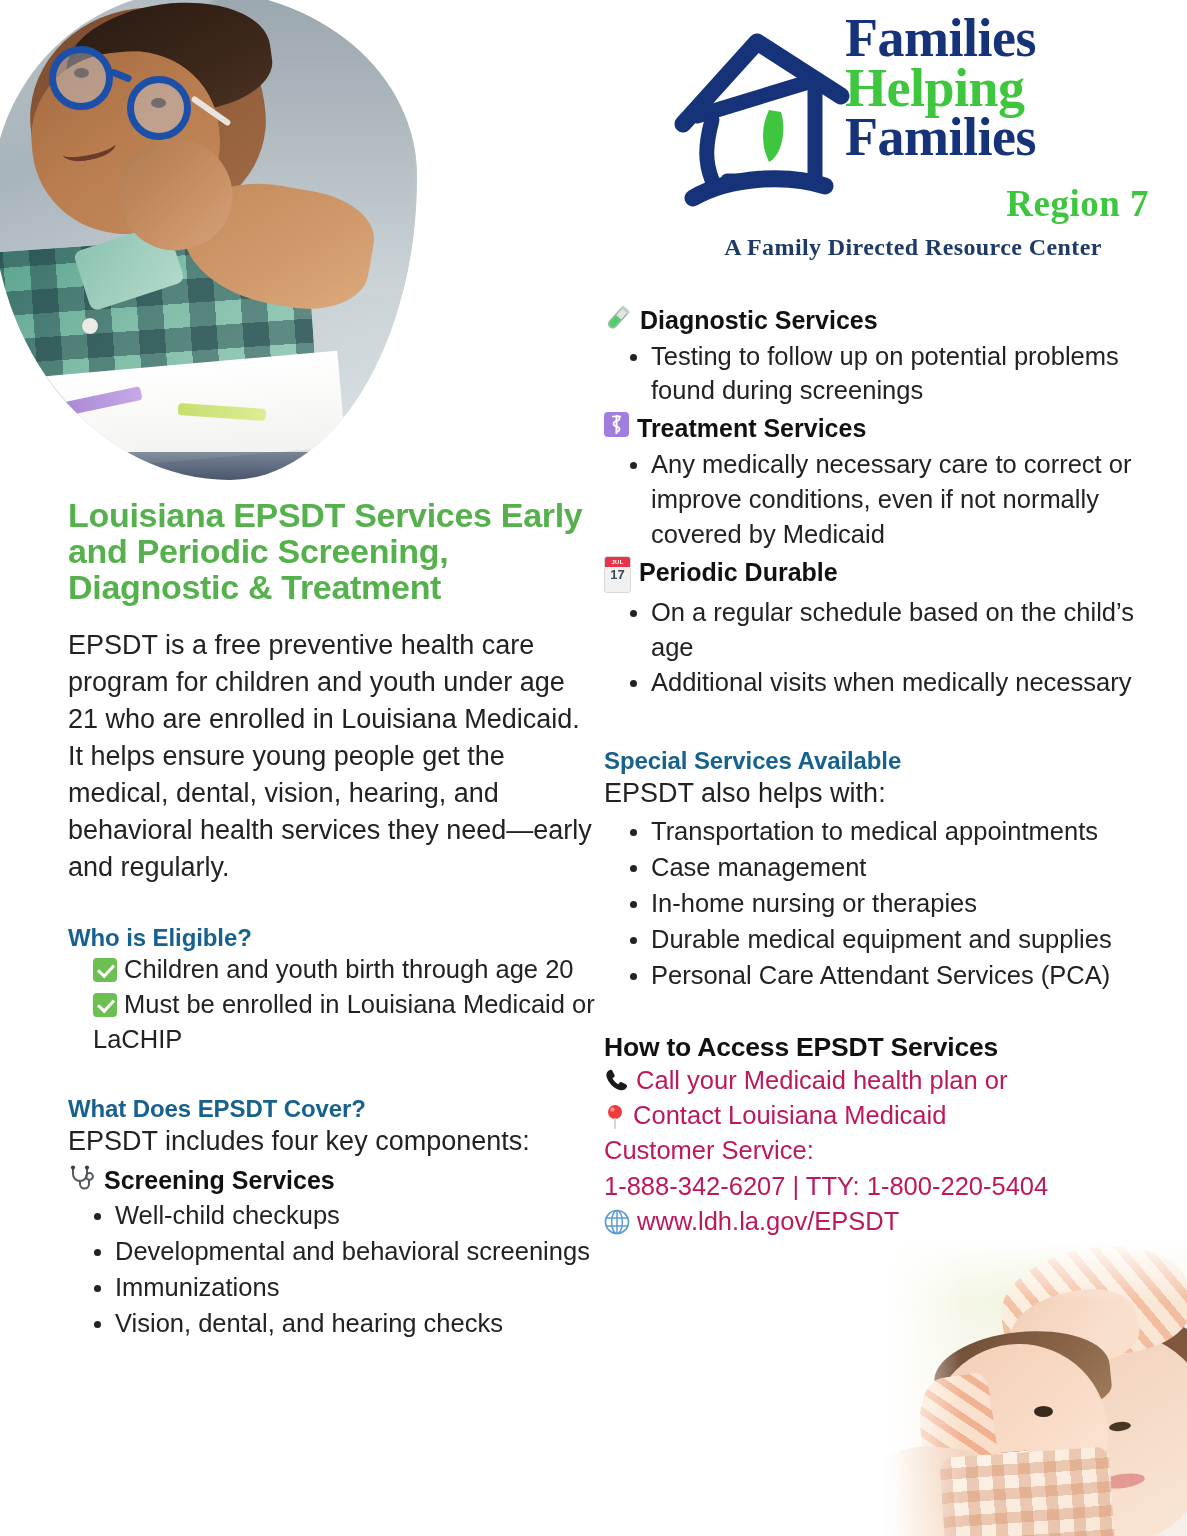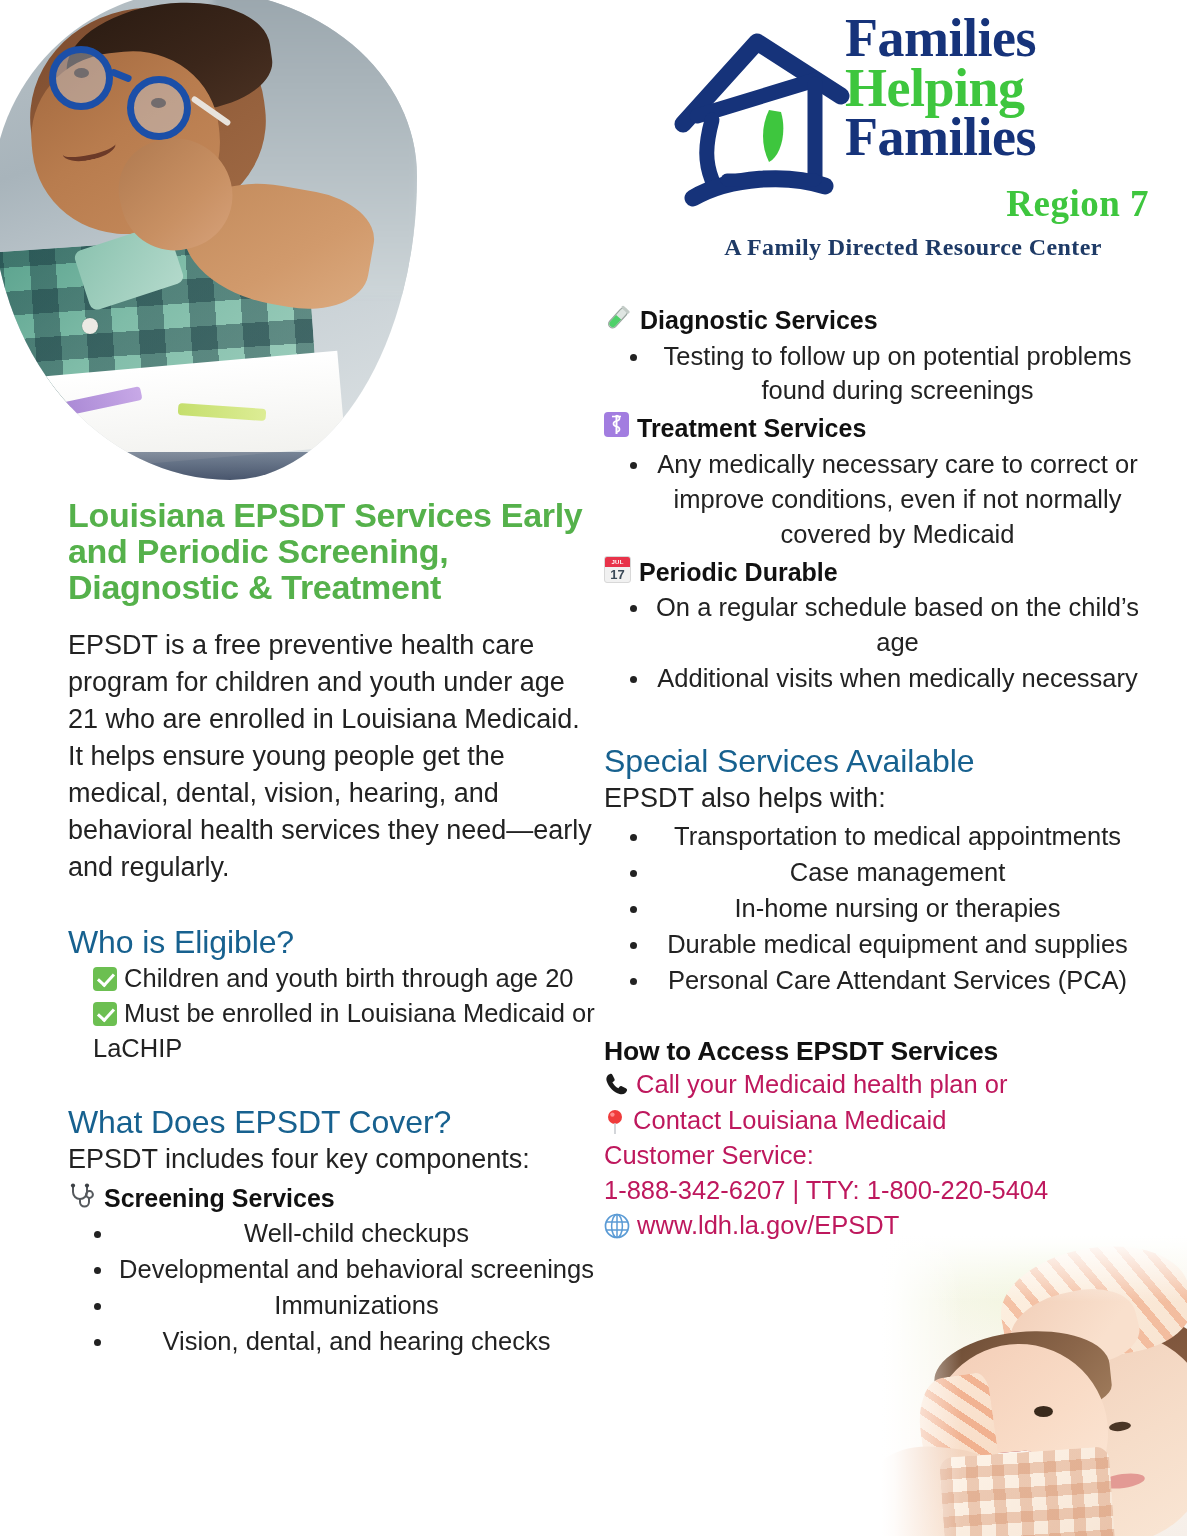--- a/index.html
+++ b/index.html
@@ -245,22 +245,22 @@
     margin-bottom: 22px;
   }
   .body-text {
     color: #222222;
     font-size: 27px;
     line-height: 1.37;
     font-weight: normal;
   }
   .h-blue {
     color: #17618f;
-    font-size: 32px;
-    font-weight: normal;
+    font-size: 24px;
+    font-weight: bold;
     letter-spacing: -0.1px;
   }
   .h-black {
     color: #111111;
     font-size: 26.5px;
     font-weight: bold;
     letter-spacing: -0.2px;
   }
   .spacer-md { height: 38px; }
   .spacer-lg { height: 46px; }
@@ -281,21 +281,20 @@
     gap: 8px;
     margin-top: 4px;
   }
   .icon-head .lbl { font-size: 25px; font-weight: bold; color: #111111; line-height: 1.3; }
 
   
   ul.bullets {
     list-style: none;
     margin: 2px 0 0 0;
     padding: 0;
-    text-align: center;
   }
   ul.bullets > li {
     position: relative;
     padding-left: 47px;
     color: #222222;
     font-size: 25.5px;
     line-height: 1.37;
     margin-bottom: 1px;
   }
   ul.bullets > li::before {
@@ -345,21 +344,21 @@
   
   .ic-med {
     width: 25px; height: 25px;
     background: #a27de0;
     border-radius: 4px;
     position: relative;
     vertical-align: -3px;
   }
   
   .ic-cal {
-    width: 27px; height: 27px;
+    width: 27px; height: 37px;
     background: #f1f1f1;
     border-radius: 3px;
     position: relative;
     overflow: hidden;
     vertical-align: -5px;
     border: 1px solid #d8d8d8;
   }
   .ic-cal .cal-top {
     position: absolute; left: 0; top: 0; width: 100%; height: 10px;
     background: #e8334a;

